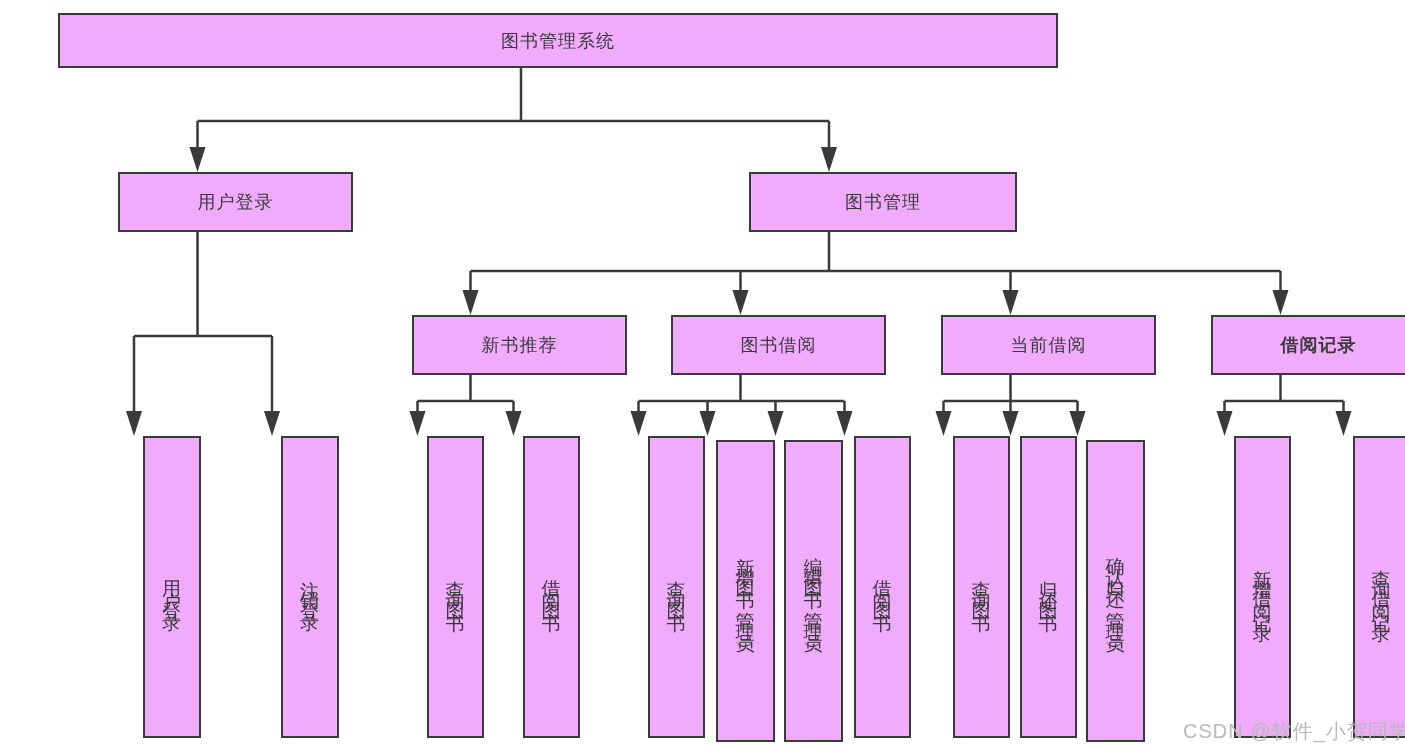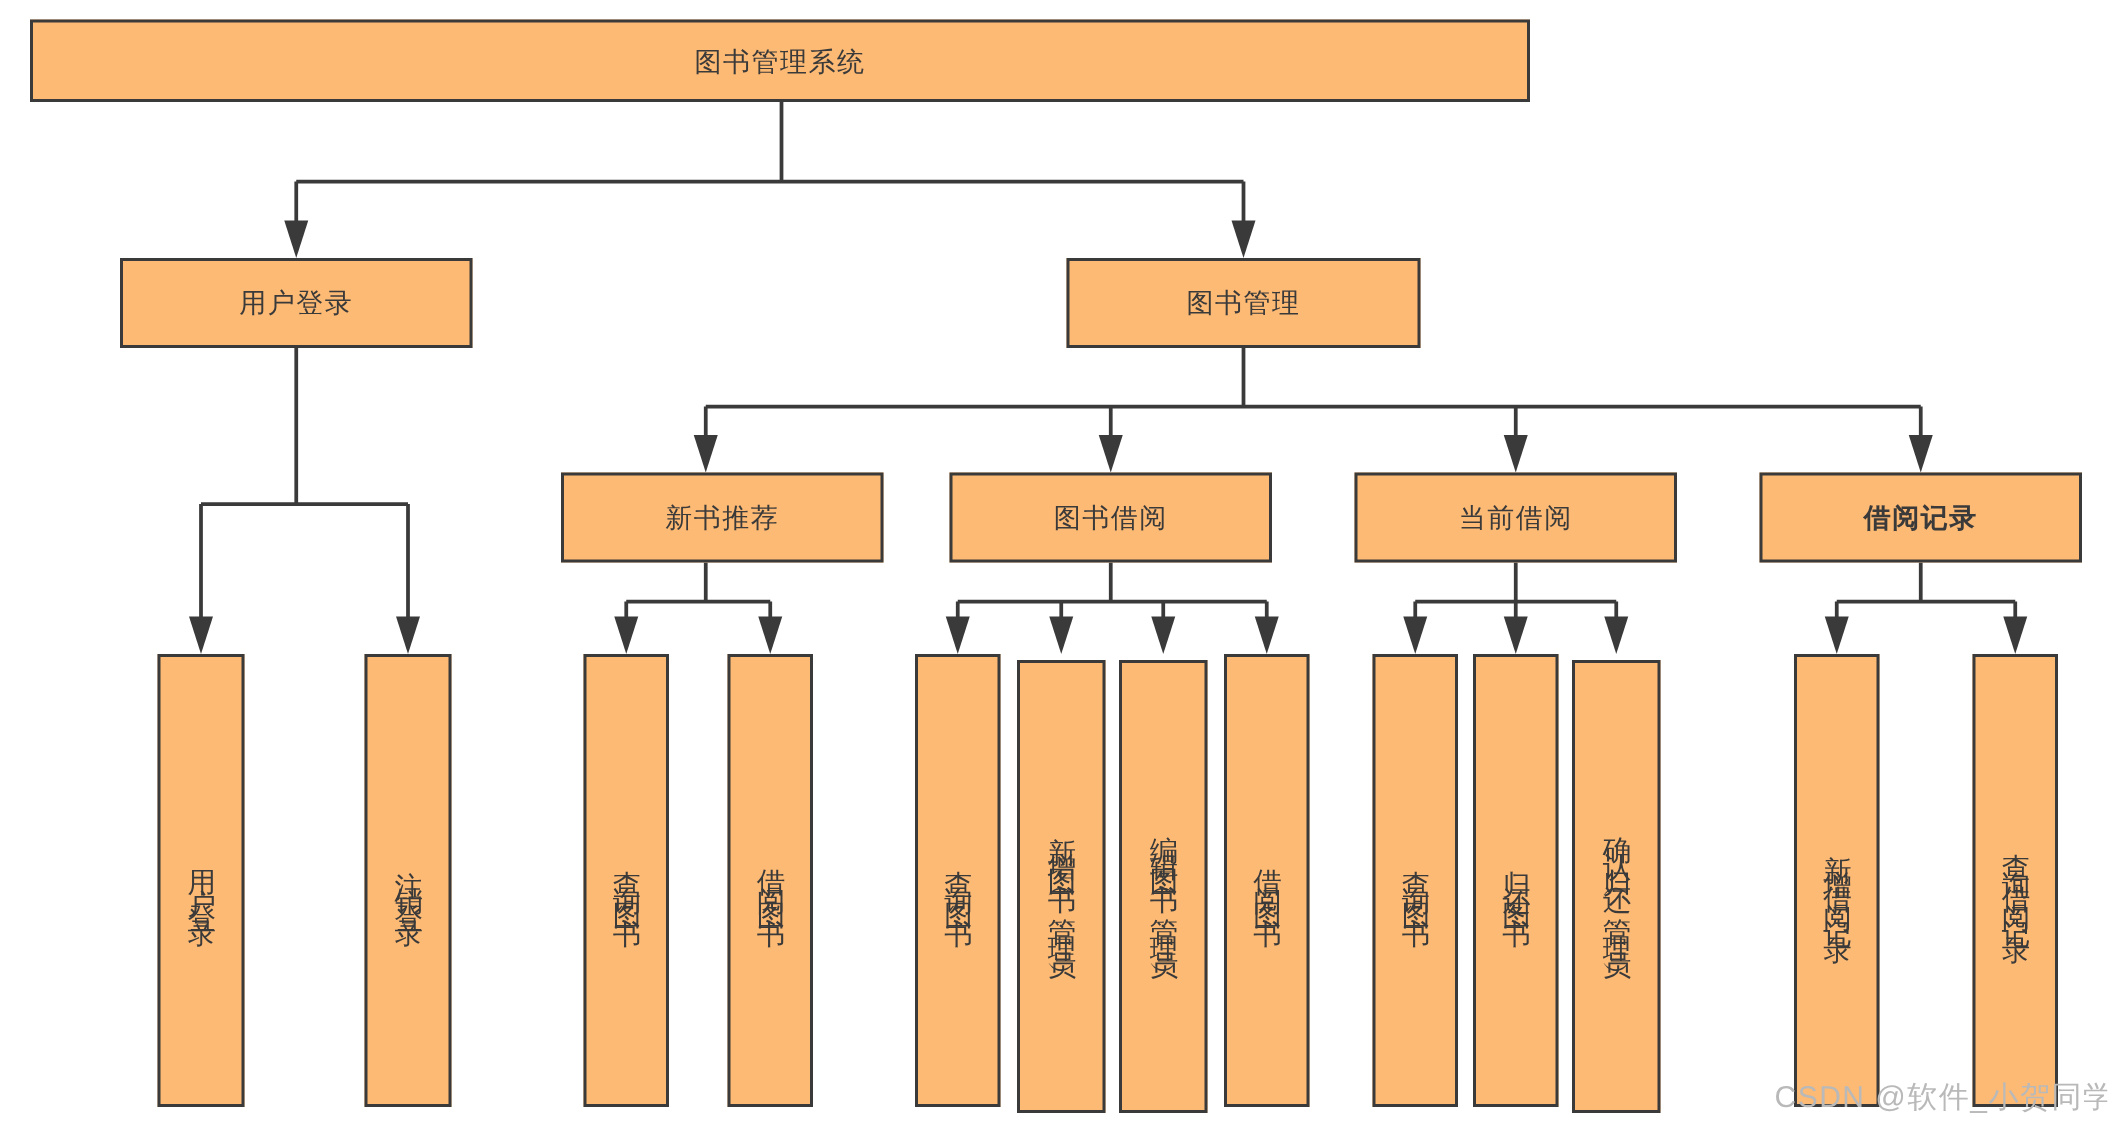--- a/index.html
+++ b/index.html
@@ -8,28 +8,29 @@
   .canvas {
     position: relative;
     width: 1405px;
     height: 747px;
     background: #ffffff;
     overflow: hidden;
   }
   .connectors { position: absolute; left: 0; top: 0; width: 1405px; height: 747px; }
   .box {
     position: absolute;
-    background: #fdba74;
+    background: #f0abfc;
     border: 2.5px solid #3a3a3a;
     display: flex;
     align-items: center;
     justify-content: center;
     font-size: 18px;
     letter-spacing: 1px;
     color: #3a3a3a;
+    margin-left: 38px;
   }
   .leaf { border-width: 2.5px; }
   .vtext {
     writing-mode: vertical-rl;
     text-orientation: mixed;
     font-size: 19px;
     letter-spacing: 11px;
     line-height: 1;
     white-space: nowrap;
   }
@@ -85,21 +86,21 @@
       <polygon points="1010.5,436 1002.5,411 1018.5,411"></polygon>
       <polygon points="1077.5,436 1069.5,411 1085.5,411"></polygon>
       <polygon points="1224.5,436 1216.5,411 1232.5,411"></polygon>
       <polygon points="1343.5,436 1335.5,411 1351.5,411"></polygon>
     </g>
   </svg>
 
   <div class="box" style="left:20px; top:13px; width:1000px; height:55px;">图书管理系统</div>
 
   <div class="box" style="left:80px; top:172px; width:235px; height:60px;">用户登录</div>
-  <div class="box" style="left:711px; top:172px; width:236px; height:60px;">图书管理</div>
+  <div class="box" style="left:711px; top:172px; width:268px; height:60px;">图书管理</div>
 
   <div class="box" style="left:374px; top:315px; width:215px; height:60px;">新书推荐</div>
   <div class="box" style="left:633px; top:315px; width:215px; height:60px;">图书借阅</div>
   <div class="box" style="left:903px; top:315px; width:215px; height:60px;">当前借阅</div>
   <div class="box" style="left:1173px; top:315px; width:215px; height:60px;font-weight:bold;">借阅记录</div>
 
   <div class="box leaf" style="left:105px; top:436px; width:58px; height:302px;">
     <span class="vtext">用户登录</span>
   </div>
   <div class="box leaf" style="left:243px; top:436px; width:58px; height:302px;">

